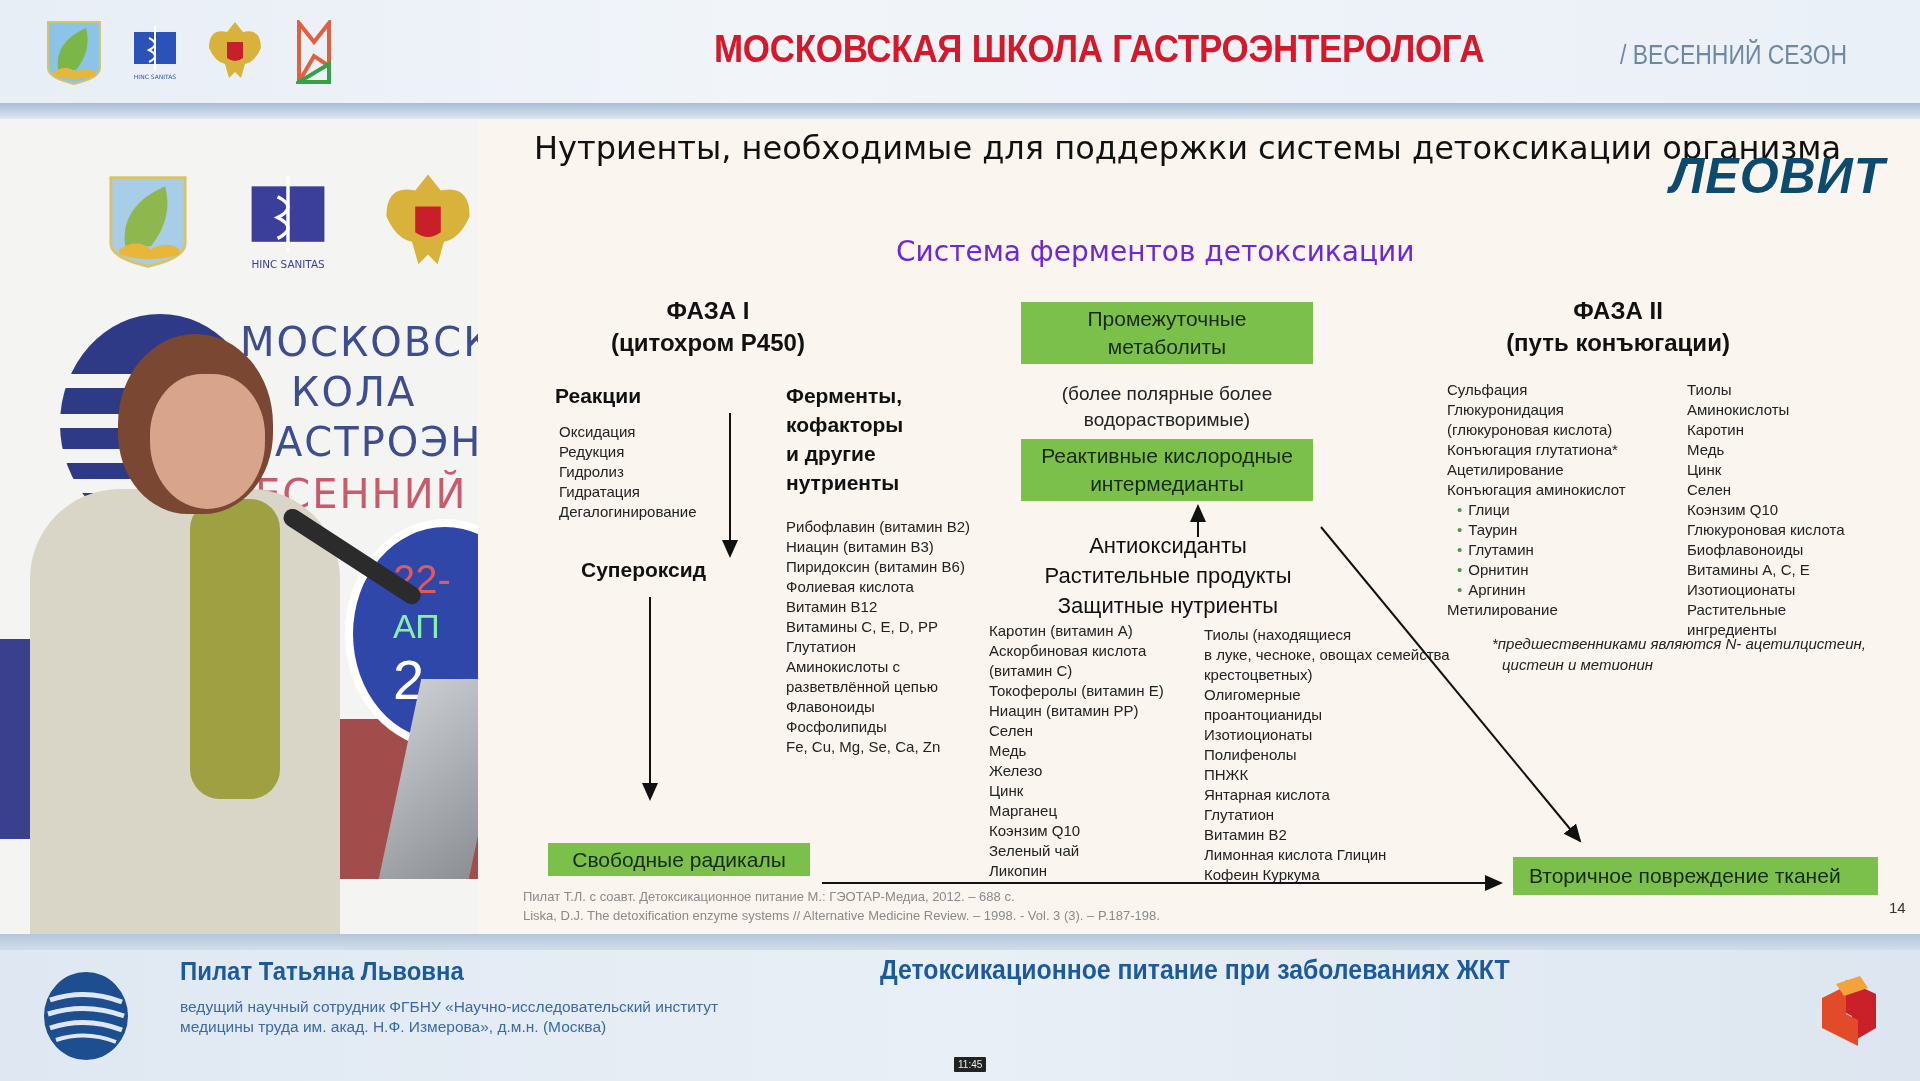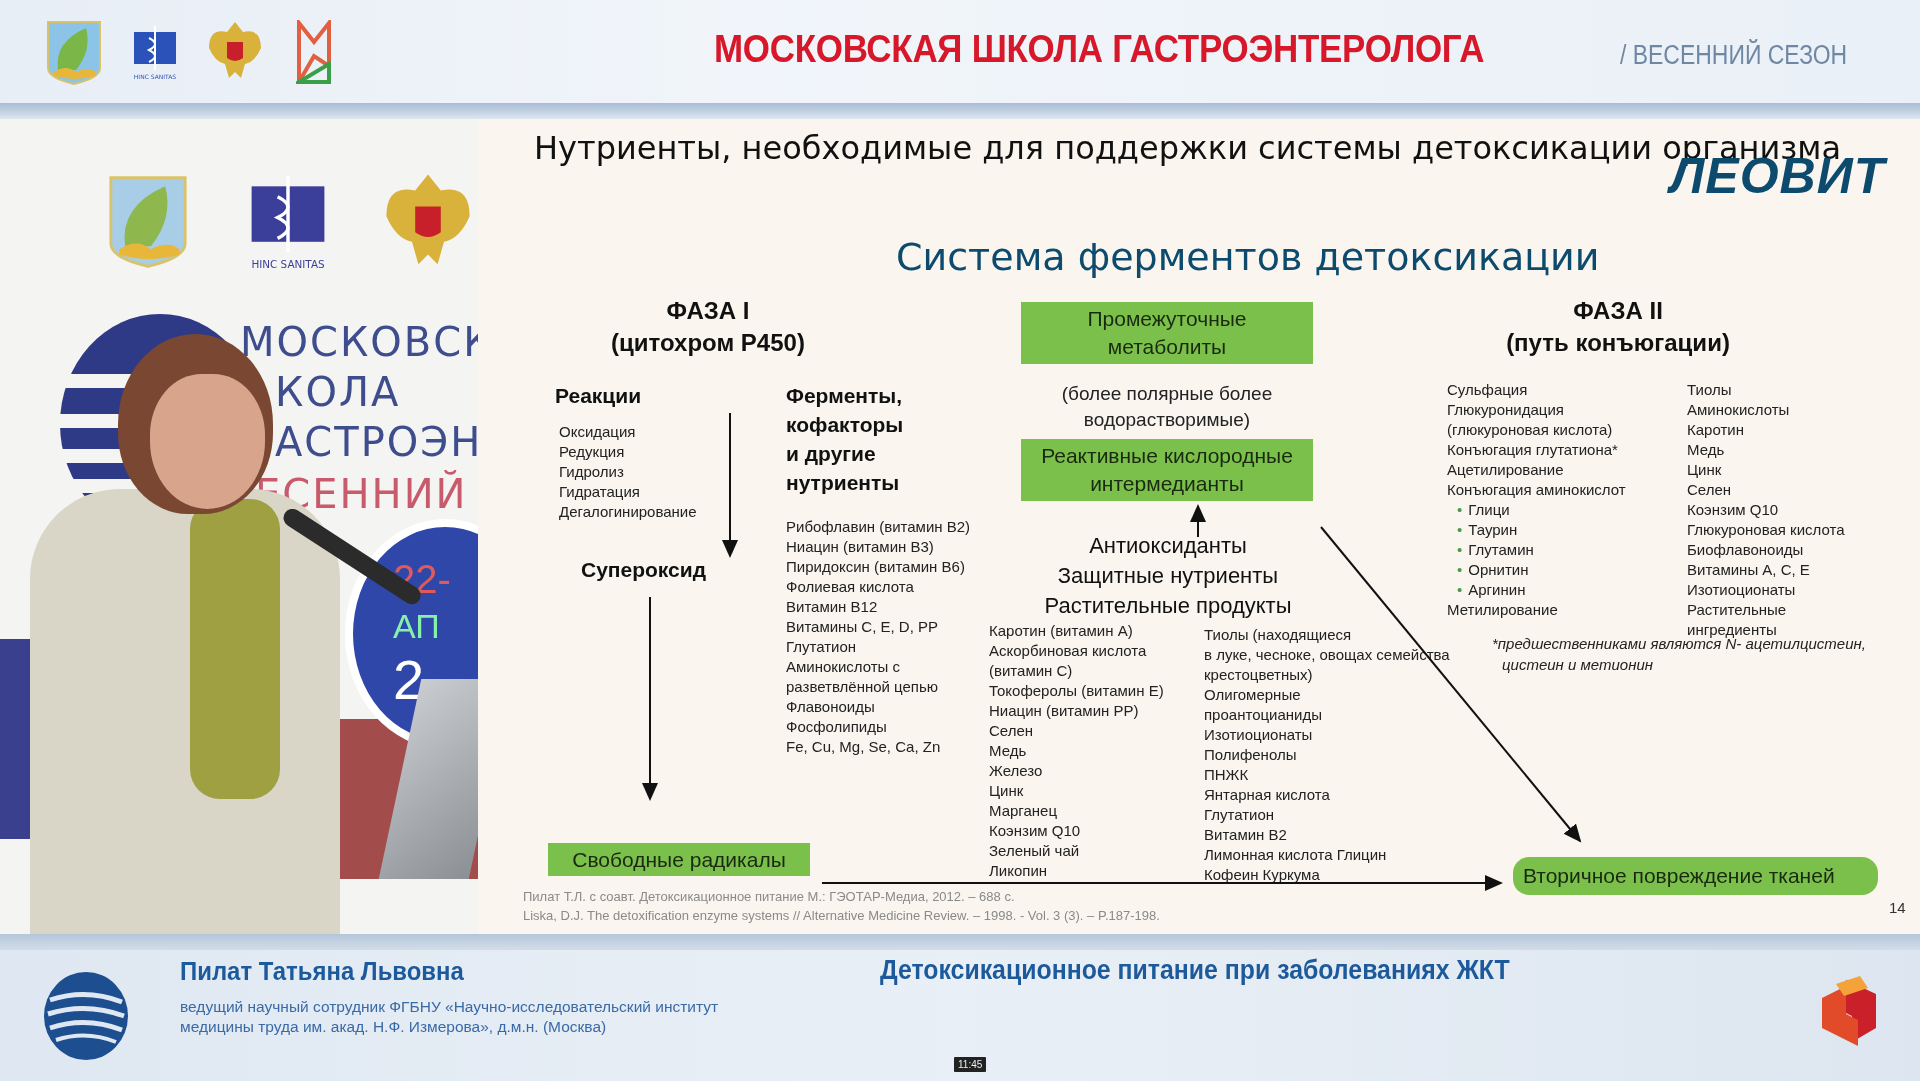--- a/index.html
+++ b/index.html
@@ -88,21 +88,21 @@
   .slide-title {
     left: 56px; top: 10px; width: 1170px; text-align: center;
     font-family: "DejaVu Sans", sans-serif; font-size: 32px; color: #111;
     line-height: 38px; white-space: normal;
   }
   .leovit {
     left: 1192px; top: 28px; font-family: "Liberation Sans", sans-serif; font-weight: bold;
     font-style: italic; font-size: 50px; color: #0c4a6e; letter-spacing: 1px;
   }
   .section-title {
-    left: 418px; top: 116px; font-family: "DejaVu Sans", sans-serif; font-size: 38px; color: #0c4a6e;
+    left: 418px; top: 116px; font-family: "DejaVu Sans", sans-serif; font-size: 28px; color: #6d28d9;
   }
   .phase-head {
     font-weight: bold; font-size: 24px; color: #111; text-align: center; line-height: 32px;
   }
   .bold-head { font-weight: bold; font-size: 21px; color: #111; line-height: 29px; }
   .list { font-size: 15px; color: #222; line-height: 20px; }
   .list div { white-space: nowrap; }
   .green-box {
     position: absolute; background: #7cc04c; color: #1a2a10;
     font-size: 21px; text-align: center; line-height: 28px;
@@ -201,21 +201,21 @@
     </svg>
   </div>
 
   <div class="globe">
     <div class="stripe" style="top:60px;"></div>
     <div class="stripe" style="top:100px;"></div>
     <div class="stripe" style="top:135px;"></div>
     <div class="stripe" style="top:165px;"></div>
   </div>
   <div class="backdrop-text" style="left:240px;top:200px;">МОСКОВСКА</div>
-  <div class="backdrop-text" style="left:275px;top:250px;">КОЛА</div>
+  <div class="backdrop-text" style="left:291px;top:250px;">КОЛА</div>
   <div class="backdrop-text" style="left:275px;top:300px;">АСТРОЭНТЕ</div>
   <div class="backdrop-text" style="left:255px;top:352px;color:#c95a6c;">ЕСЕННИЙ СЕ</div>
 
   <div class="red-band" style="left:0;top:520px;width:30px;height:200px;background:#3a3f8e;"></div>
   <div class="red-band" style="left:300px;top:600px;width:180px;height:160px;background:#a34c4c;"></div>
   <div class="date-circle">
     <div style="position:absolute;left:40px;top:30px;color:#e05a5a;font-size:40px;">22-</div>
     <div style="position:absolute;left:40px;top:80px;color:#86efac;font-size:34px;">АП</div>
     <div style="position:absolute;left:40px;top:120px;color:#fff;font-size:56px;">2</div>
   </div>
@@ -277,22 +277,22 @@
   <div class="abs center-text" style="left:543px;top:262px;width:292px;">
     <div>(более полярные более</div>
     <div>водорастворимые)</div>
   </div>
   <div class="green-box" style="left:543px;top:320px;width:292px;height:62px;">
     <div>Реактивные кислородные</div>
     <div>интермедианты</div>
   </div>
   <div class="abs center-large" style="left:520px;top:412px;width:340px;">
     <div>Антиоксиданты</div>
+    <div>Растительные продукты</div>
     <div>Защитные нутриенты</div>
-    <div>Растительные продукты</div>
   </div>
   <div class="abs list" style="left:511px;top:502px;">
     <div>Каротин (витамин А)</div>
     <div>Аскорбиновая  кислота</div>
     <div>(витамин С)</div>
     <div>Токоферолы  (витамин Е)</div>
     <div>Ниацин (витамин РР)</div>
     <div>Селен</div>
     <div>Медь</div>
     <div>Железо</div>
@@ -349,21 +349,21 @@
     <div>Витамины А, С, Е</div>
     <div>Изотиоционаты</div>
     <div>Растительные</div>
     <div>ингредиенты</div>
   </div>
   <div class="abs footnote" style="left:1014px;top:514px;">
     <div>*предшественниками являются N-  ацетилцистеин,</div>
     <div style="padding-left:10px;">цистеин и метионин</div>
   </div>
 
-  <div class="green-box" style="left:1035px;top:738px;width:365px;height:38px;align-items:flex-start;padding-left:10px;border-radius:16px;">
+  <div class="green-box" style="left:1035px;top:738px;width:365px;height:38px;align-items:flex-start;padding-left:16px;">
     <div>Вторичное  повреждение тканей</div>
   </div>
 
   <svg class="arrows" width="1442" height="815">
     <defs>
       <marker id="ah" markerWidth="10" markerHeight="10" refX="8" refY="5" orient="auto">
         <path d="M0 1 L9 5 L0 9 Z" fill="#111"></path>
       </marker>
     </defs>
     <line x1="252" y1="294" x2="252" y2="437" stroke="#111" stroke-width="2" marker-end="url(#ah)"></line>

